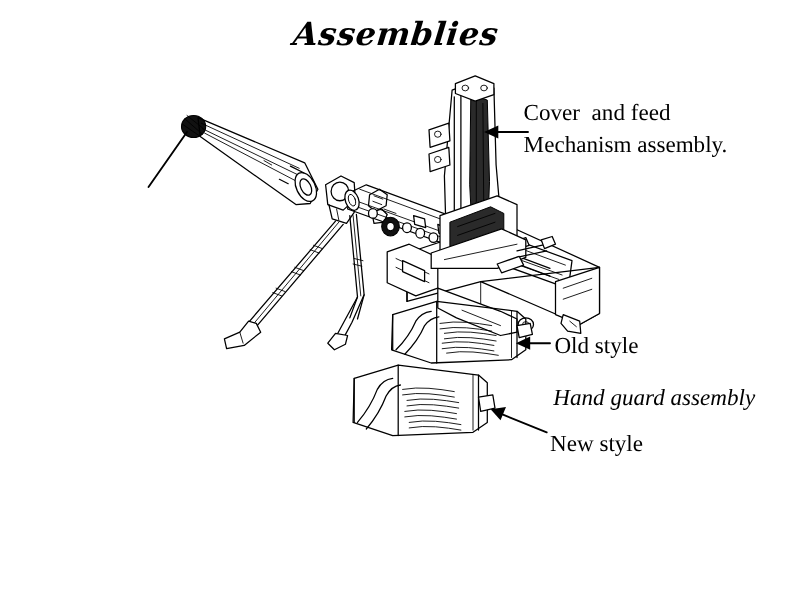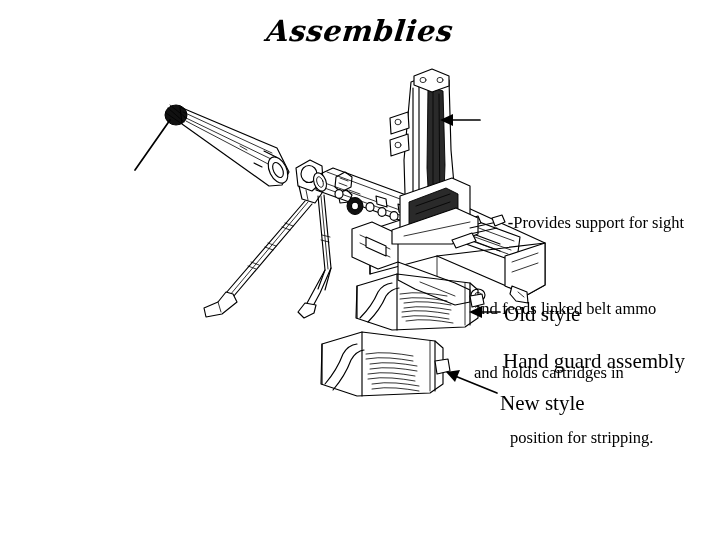--- a/index.html
+++ b/index.html
@@ -79,20 +79,21 @@
     left: 504px;
     top: 301px;
     font-size: 21px;
     line-height: 26px;
   }
   #label-hand-guard {
     left: 503px;
     top: 348px;
     font-size: 21px;
     line-height: 26px;
+    font-style: italic;
   }
   #label-new-style {
     left: 500px;
     top: 390px;
     font-size: 21px;
     line-height: 26px;
   }
 
   
   #artwork {
@@ -325,29 +326,23 @@
       <path class="leader" d="M497 393 L455 376"></path>
       <path class="arrowhead" d="M446 372 L460 370 L455 382 Z"></path>
     </g>
 
   </svg>
   </div>
 
   <div id="title">Assemblies</div>
 
 
-
-  <div class="textblock" id="cover-sub">
-    <span class="first-line">
-      <span class="dash">-</span><span>Provides support for sight</span>
-    </span>
-    <span class="sub-line">and feeds linked belt ammo</span>
-    <span class="sub-line">and holds cartridges in</span>
-    <span class="indent-line">position for stripping.</span>
-  </div>
+  <div class="textblock" id="cover-heading">Cover  and feed
+Mechanism assembly.</div>
+
 
   <div class="textblock" id="label-old-style">Old style</div>
 
   <div class="textblock" id="label-hand-guard">Hand guard assembly</div>
 
   <div class="textblock" id="label-new-style">New style</div>
 
 </div>
 
 </body></html>

